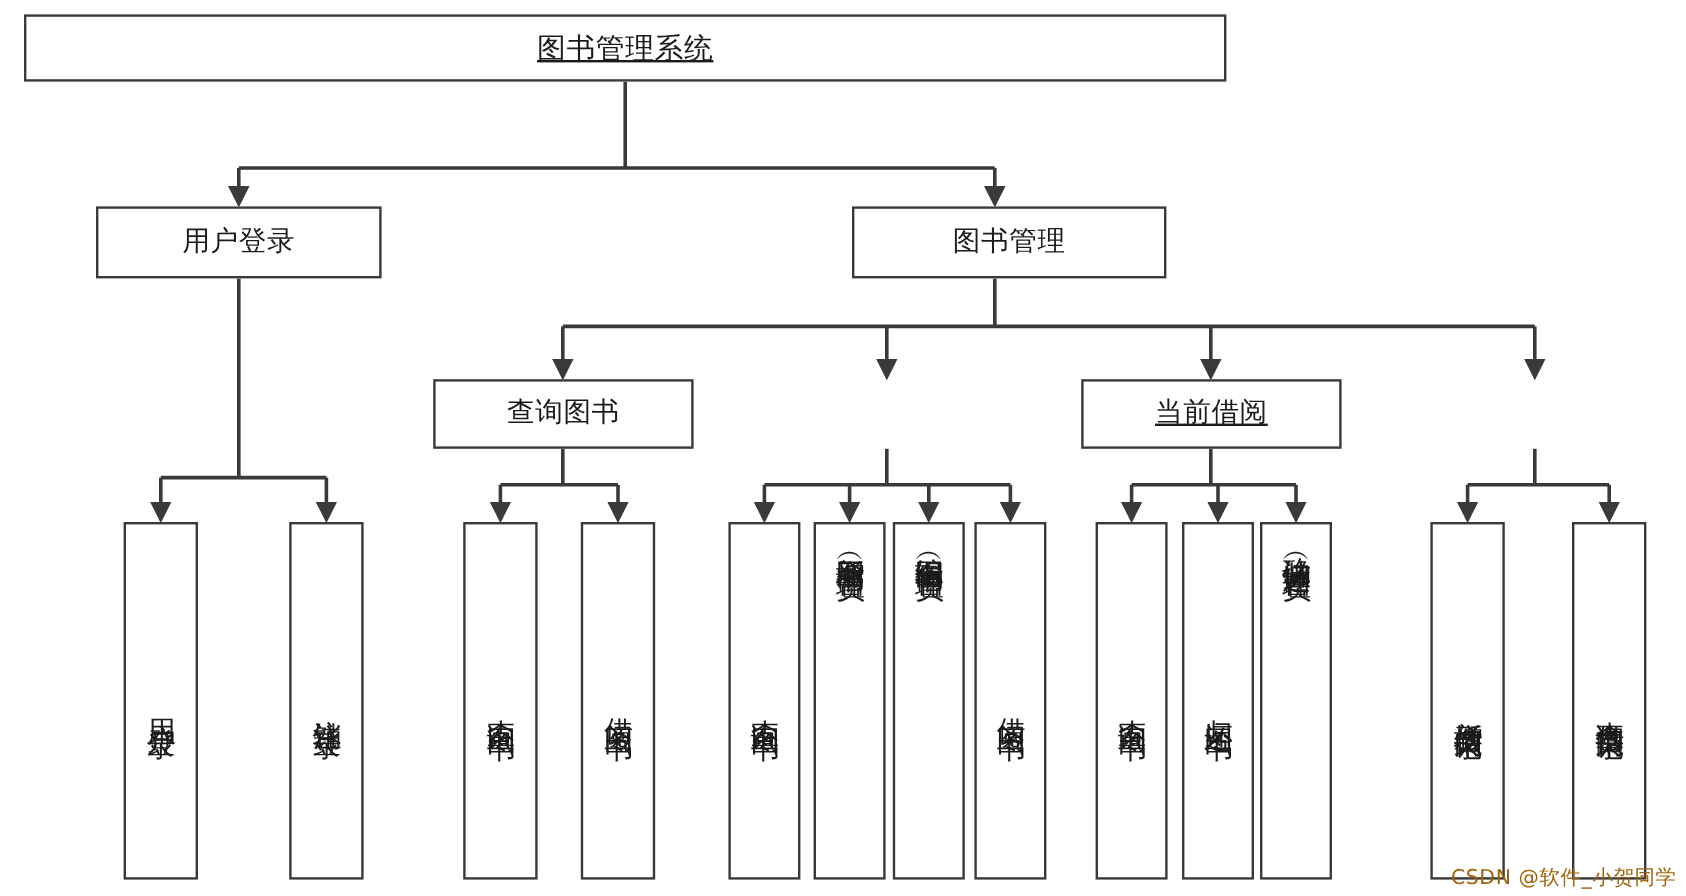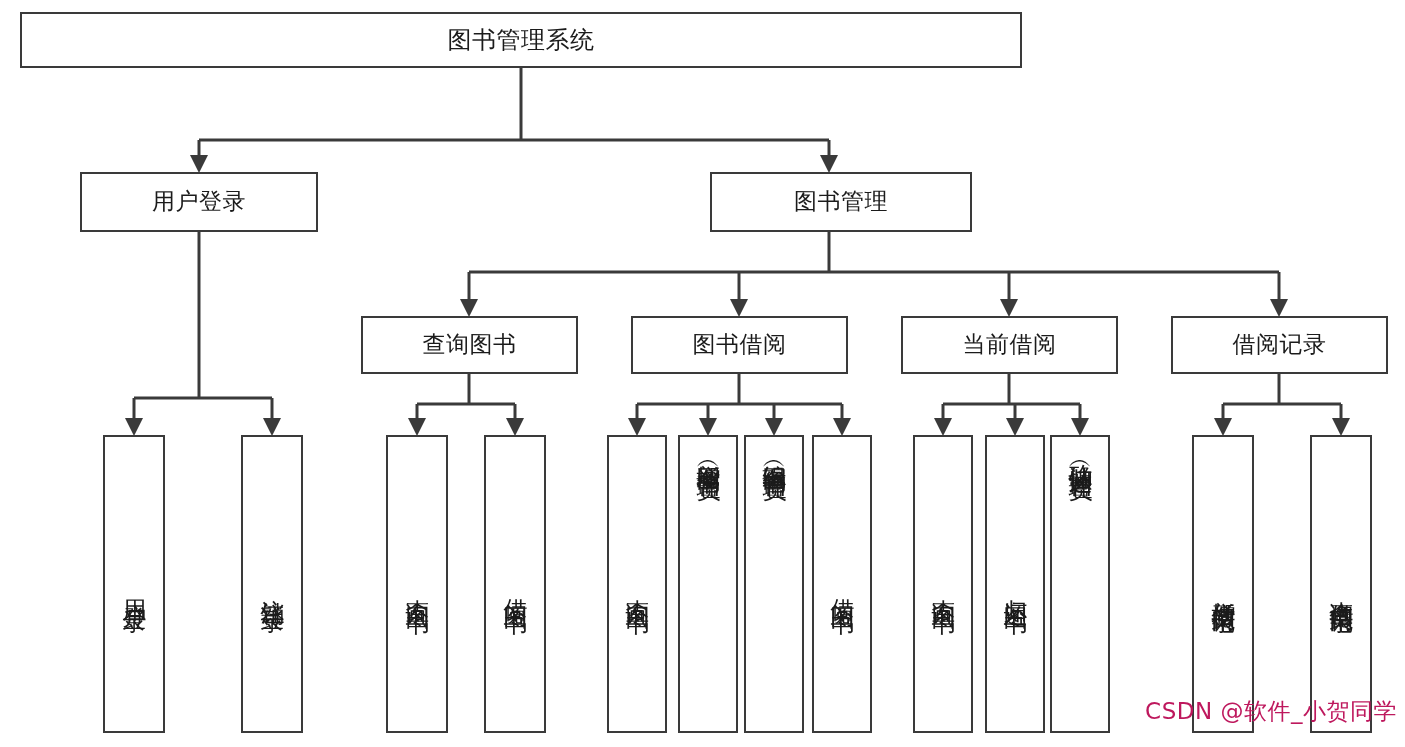--- a/index.html
+++ b/index.html
@@ -60,23 +60,23 @@
     line-height: 1.05;
     letter-spacing: 4px;
     white-space: nowrap;
   }
   .v-node.tall .node-label {
     letter-spacing: 2px;
   }
   .watermark {
     position: absolute;
     right: 8px;
-    bottom: 20px;
-    font-size: 23px;
-    color: #be185d;
+    bottom: 4px;
+    font-size: 17px;
+    color: #a16207;
     z-index: 5;
     white-space: nowrap;
     letter-spacing: 0.5px;
   }
 </style>
 </head>
 <body>
 
 <div id="canvas">
 
@@ -123,42 +123,36 @@
       <path d="M 1015 404 L 1015 427" marker-end="url(#arrow)"></path>
       <path d="M 1080 404 L 1080 427" marker-end="url(#arrow)"></path>
 
       <path d="M 1279 374 L 1279 404"></path>
       <path d="M 1223 404 L 1341 404"></path>
       <path d="M 1223 404 L 1223 427" marker-end="url(#arrow)"></path>
       <path d="M 1341 404 L 1341 427" marker-end="url(#arrow)"></path>
     </g>
   </svg>
 
-  <div class="node root h-node" style="left:20px; top:12px; width:1002px; height:56px;">
+  <div class="node root h-node" style="left:20px; top:12px; width:1002px; height:56px;text-decoration:underline;">
     <span class="node-label">图书管理系统</span>
   </div>
 
   <div class="node h-node" style="left:80px; top:172px; width:238px; height:60px;">
     <span class="node-label">用户登录</span>
   </div>
   <div class="node h-node" style="left:710px; top:172px; width:262px; height:60px;">
     <span class="node-label">图书管理</span>
   </div>
 
   <div class="node h-node" style="left:361px; top:316px; width:217px; height:58px;">
     <span class="node-label">查询图书</span>
   </div>
-  <div class="node h-node" style="left:631px; top:316px; width:217px; height:58px;">
-    <span class="node-label">图书借阅</span>
-  </div>
-  <div class="node h-node" style="left:901px; top:316px; width:217px; height:58px;">
+  <div class="node h-node" style="left:901px; top:316px; width:217px; height:58px;text-decoration:underline;">
     <span class="node-label">当前借阅</span>
-  </div>
-  <div class="node h-node" style="left:1171px; top:316px; width:217px; height:58px;">
-    <span class="node-label">借阅记录</span>
   </div>
 
   <div class="node v-node" style="left:103px; top:435px; width:62px; height:298px; align-items:center;">
     <span class="node-label">用户登录</span>
   </div>
   <div class="node v-node" style="left:241px; top:435px; width:62px; height:298px; align-items:center;">
     <span class="node-label">注销登录</span>
   </div>
 
   <div class="node v-node" style="left:386px; top:435px; width:62px; height:298px; align-items:center;">

